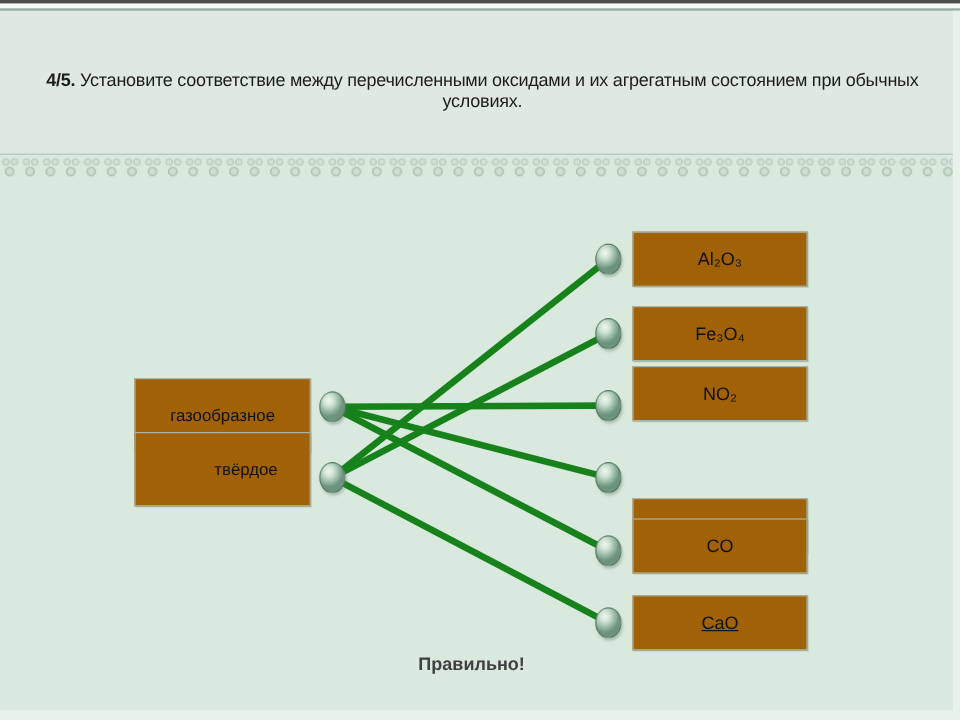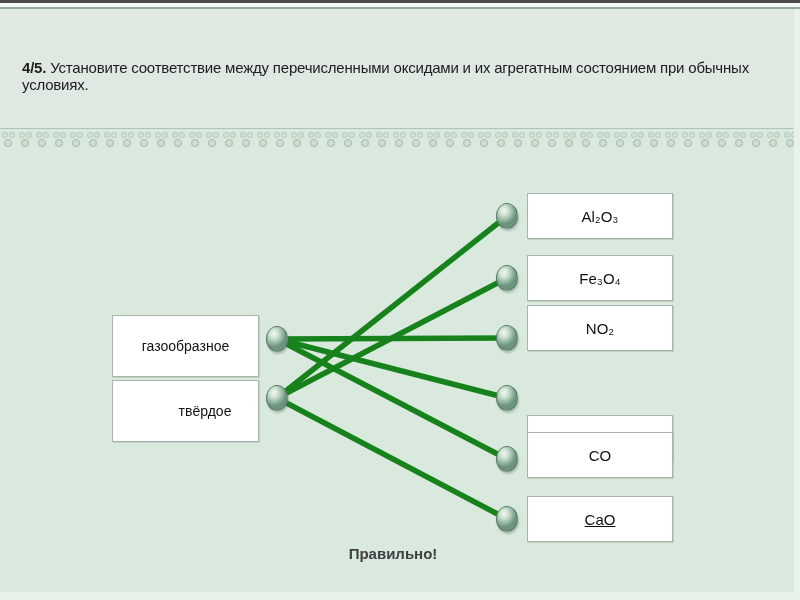--- a/index.html
+++ b/index.html
@@ -9,49 +9,49 @@
     background:#d9e9dd;
   }
   
   .frame-top-dark{position:absolute;left:0;top:0;width:800px;height:3px;background:#4a4c4a;}
   .frame-top-light{position:absolute;left:0;top:3px;width:800px;height:4px;background:#f6faf6;}
   .frame-top-green{position:absolute;left:0;top:7px;width:800px;height:2px;background:#93ab9c;}
   .edge-bottom{position:absolute;left:0;top:592px;width:800px;height:8px;background:#e7f2ea;}
   .edge-right{position:absolute;left:794px;top:9px;width:6px;height:583px;background:#e7f2ea;}
 
   
-  .header{position:absolute;left:0;top:9px;width:800px;height:119px;background:#dfe9e1;}
+  .header{position:absolute;left:0;top:9px;width:800px;height:119px;background:#dfe9e1;text-align:center;}
   .question{
     position:absolute;left:22px;top:50px;width:760px;
     font-size:15px;color:#1c1c1c;letter-spacing:-0.2px;
   }
   .qnum{font-weight:bold;}
 
   
   .bead-border{
     position:absolute;left:0;top:128px;width:800px;height:22px;
     border-top:1px solid #aec6b6;
     background-image:
       radial-gradient(circle at 5px 6px,  #d2e1d5 1.5px, #b3cabb 2.8px, rgba(0,0,0,0) 3.4px),
       radial-gradient(circle at 12px 6px, #d2e1d5 1.5px, #b3cabb 2.8px, rgba(0,0,0,0) 3.4px),
       radial-gradient(circle at 8px 14px, #cfdfd2 2px,   #aac2b2 3.7px, rgba(0,0,0,0) 4.4px);
     background-size:17px 22px;
     background-repeat:repeat-x;
   }
 
   
   .box{
-    position:absolute;background:#ffffff;border:1px solid #a9b4aa;
+    position:absolute;background:#a16207;border:1px solid #a9b4aa;
     box-shadow:1px 1px 0 rgba(120,140,125,0.25);
     display:flex;align-items:center;justify-content:center;
     font-size:14px;color:#111;box-sizing:border-box;
   }
   .left-box{left:112px;width:147px;height:62px;}
   .lb0{top:315px;}
-  .lb1{top:380px;padding-left:39px;}
+  .lb1{top:360px;padding-left:39px;}
   .right-box{left:527px;width:146px;height:46px;font-size:15px;}
   .rb0{top:193px;}
   .rb1{top:255px;}
   .rb2{top:305px;}
   .rb3{top:375px;margin-top:40px;}
   .rb4{top:432px;}
   .rb5{top:496px;text-decoration:underline;}
 
   
   #lines-svg{position:absolute;left:0;top:0;width:800px;height:600px;pointer-events:none;}

